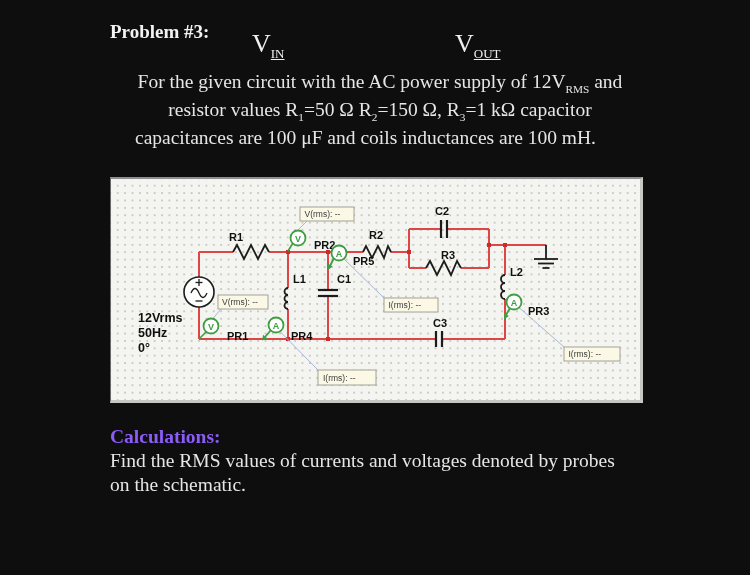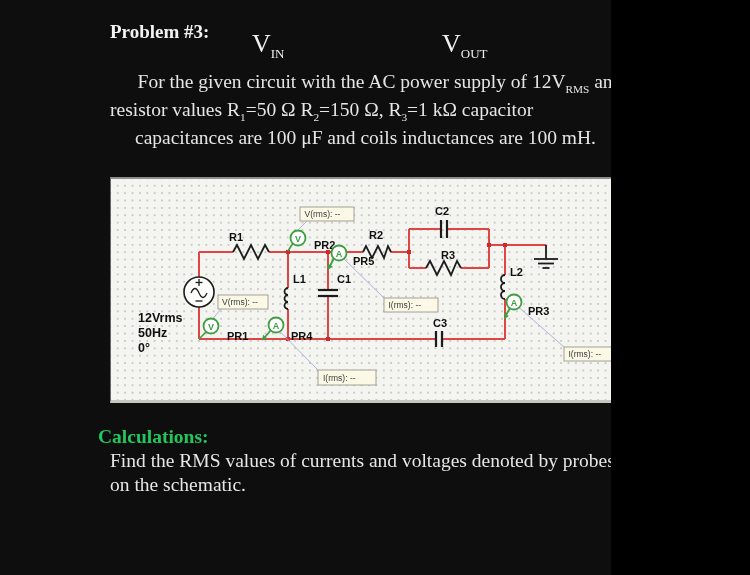--- a/index.html
+++ b/index.html
@@ -1,28 +1,28 @@
 <!DOCTYPE html>
 <html style="--wire: #e04545; --junction: #cc2b2b; --probe-green: #3f9e42; --symbol: #1c1c1c; --tooltip-bg: #fbf9e6; --tooltip-border: #9a9a8e; --leader: #aab6da; --canvas-bg: #f4f4f0; --grid-dot: #c9c9c3;"><head>
 <meta charset="utf-8">
 <style>
   html,body{margin:0;padding:0;background:#000;}
   .stage{
-    position:relative;width:611px;height:575px;background:#0e0e0e;
+    position:relative;width:750px;height:575px;background:#0e0e0e;
     font-family:"Liberation Serif",serif;color:#e8e8e8;overflow:hidden;
   }
   .doc-title{position:absolute;left:110px;top:21px;font-size:19px;font-weight:bold;color:#f2f2f2;}
   .vlabel{position:absolute;top:29px;font-size:26px;color:#efefef;}
-  .vlabel sub{font-size:13px;line-height:0;}
+  .vlabel sub{font-size:13px;line-height:0;text-decoration:underline;}
   .vin{left:252px;}
-  .vout{left:442px;}
+  .vout{left:455px;}
   .para{position:absolute;left:110px;width:540px;font-size:19.5px;color:#e6e6e6;}
   .para sub{font-size:0.58em;line-height:0;}
-  .dline1{top:71px;text-align:center;} .dline2{top:99px;} .dline3{top:127px;margin-left:25px;}
-  .calc-head{position:absolute;left:98px;top:426px;font-size:19.5px;font-weight:bold;color:#22c55e;}
+  .dline1{top:71px;text-align:center;} .dline2{top:99px;text-align:center;} .dline3{top:127px;margin-left:25px;}
+  .calc-head{position:absolute;left:110px;top:426px;font-size:19.5px;font-weight:bold;color:#8b5cf6;}
   .cline1{top:450px;} .cline2{top:474px;}
 
   .canvas{
     position:absolute;left:110px;top:177px;width:529px;height:221px;
     background-color:var(--canvas-bg,#f4f4f0);
     background-image:radial-gradient(circle,var(--grid-dot,#c9c9c3) 0.8px,transparent 1px);
     background-size:7.4px 7.4px;background-position:3px 3px;
     border-top:2px solid #8e8e8e;border-left:1px solid #6a6a6a;
     border-right:3px solid #c6c6c2;border-bottom:3px solid #c6c6c2;
   }

